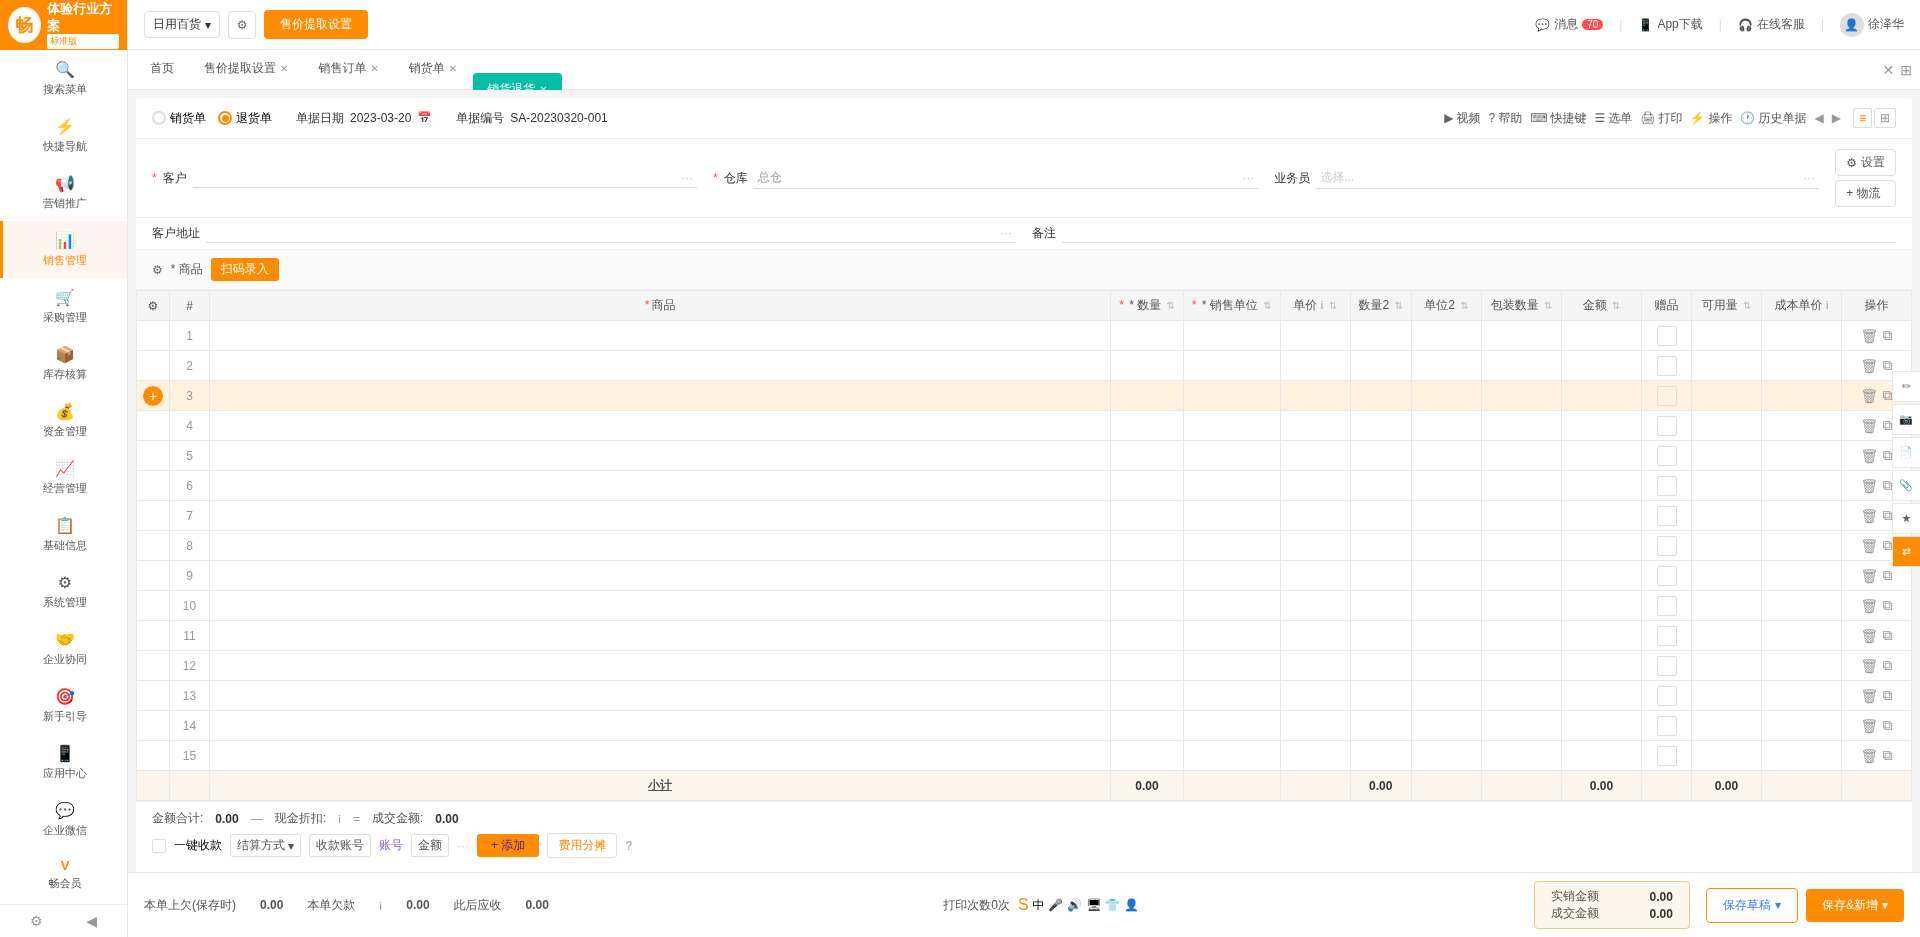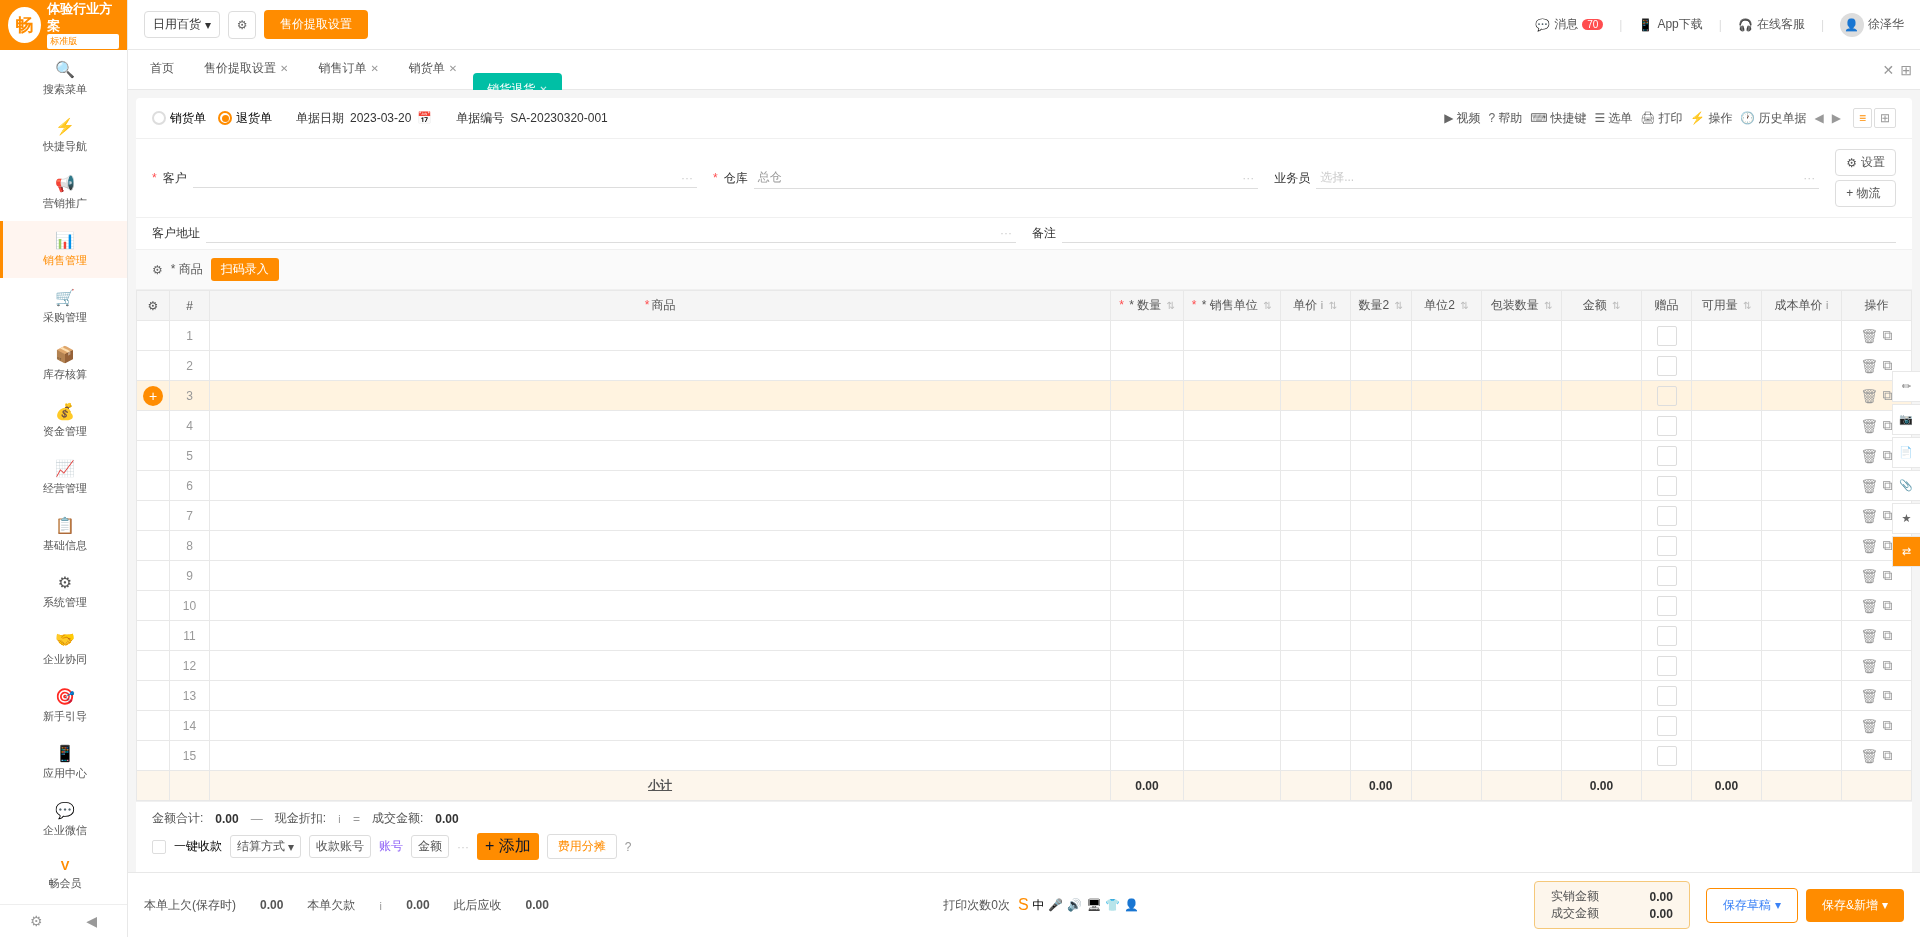--- a/index.html
+++ b/index.html
@@ -107,21 +107,21 @@
     
     .bottom-area { border-top: 1px solid #f0f0f0; padding: 8px 16px; }
     .bottom-row1 { display: flex; align-items: center; gap: 12px; margin-bottom: 6px; }
     .amount-label { color: #555; }
     .amount-value { color: #333; font-weight: bold; }
     .minus-icon { color: #999; }
     .equals-icon { color: #999; }
     .bottom-row2 { display: flex; align-items: center; gap: 8px; }
     .checkbox-small { width: 14px; height: 14px; border: 1px solid #ddd; border-radius: 2px; display: inline-block; }
     .select-mini { border: 1px solid #ddd; border-radius: 3px; padding: 2px 6px; color: #555; cursor: pointer; display: flex; align-items: center; gap: 3px; }
-    .add-btn-orange { background: #ff8c00; color: #0f172a; border: none; border-radius: 3px; padding: 3px 8px; cursor: pointer; font-size: 16px; }
+    .add-btn-orange { background: #ff8c00; color: #4c1d95; border: none; border-radius: 3px; padding: 3px 14px; cursor: pointer; font-size: 12px; }
     .cost-btn { border: 1px solid #ddd; border-radius: 3px; padding: 3px 10px; cursor: pointer; color: #ff8c00; background: #fff; }
     .help-icon { color: #999; cursor: pointer; }
 
     
     .footer-bar { background: #fff; border-top: 1px solid #e8e8e8; padding: 8px 16px; display: flex; align-items: center; justify-content: space-between; }
     .footer-left { display: flex; align-items: center; gap: 24px; color: #555; font-size: 12px; }
     .footer-center { display: flex; align-items: center; gap: 8px; }
     .footer-right { display: flex; align-items: center; gap: 8px; }
     .summary-box { background: #fdf6ec; border: 1px solid #f5c87a; border-radius: 4px; padding: 6px 16px; text-align: right; margin-right: 8px; }
     .summary-row { display: flex; align-items: center; justify-content: space-between; gap: 24px; }

